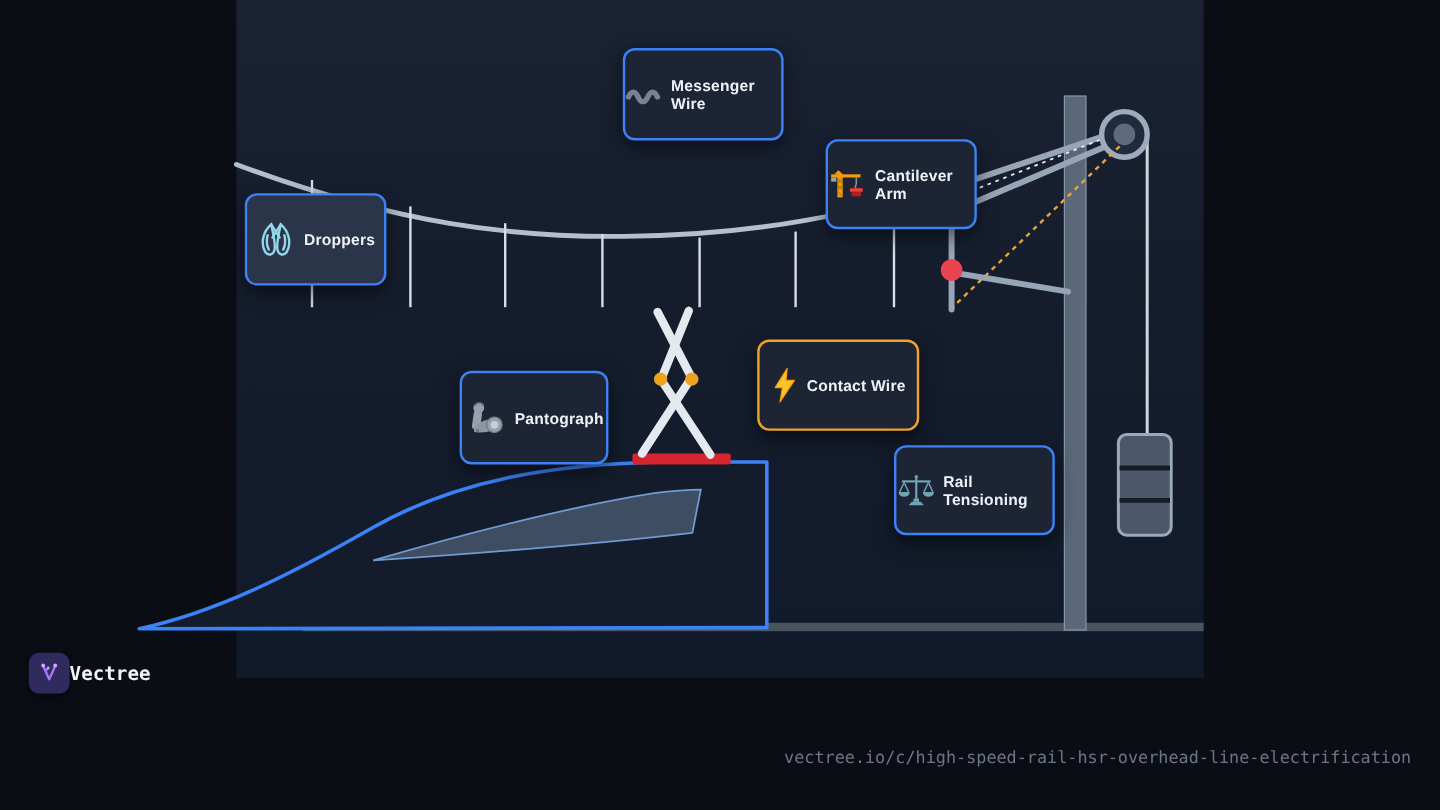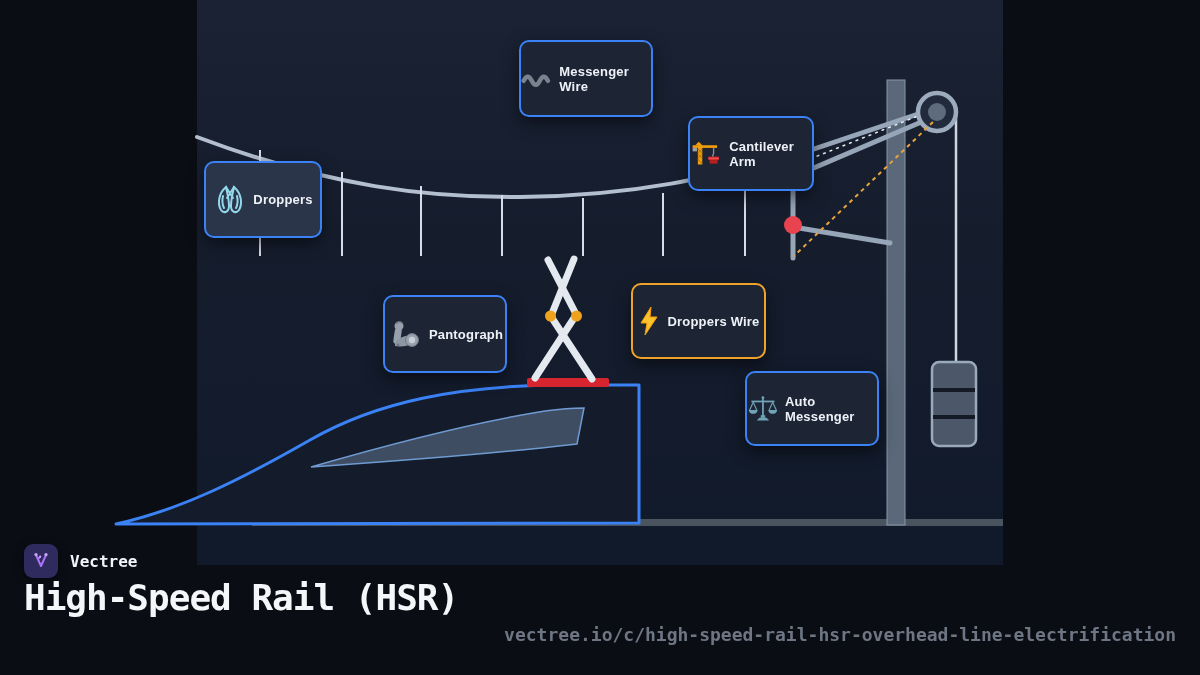--- a/index.html
+++ b/index.html
@@ -18,42 +18,41 @@
     background:#1d2535;border:2px solid #3b82f6;border-radius:10px;
     display:flex;align-items:center;justify-content:center;
     gap:6px;box-shadow:0 6px 16px rgba(0,0,0,.5);
   }
   .label-box.lighter{background:#2b3549;}
   .label-box.orange{border-color:#f0a32a;}
   .label-box .cap{
     color:#eef2f7;font-size:13px;font-weight:bold;letter-spacing:.2px;
     font-family:"Liberation Sans",sans-serif;
   }
-  .brand-row{position:absolute;left:24px;top:544px;z-index:3;display:flex;align-items:center;gap:12px;}
+  .brand-row{position:absolute;left:24px;top:544px;z-index:3;display:flex;align-items:center;}
   .brand-logo{
     width:34px;height:34px;border-radius:9px;background:#2f2b5e;
     display:flex;align-items:center;justify-content:center;
     box-shadow:0 2px 8px rgba(0,0,0,.5);
   }
   .brand-name{
     color:#f2f4f8;font-size:16px;font-weight:bold;
     font-family:"DejaVu Sans Mono","Liberation Mono",monospace;
   }
   .big-title{
     position:absolute;left:24px;top:581px;z-index:3;
     color:#f4f6f9;font-size:36px;line-height:33px;font-weight:bold;
     font-family:"DejaVu Sans Mono","Liberation Mono",monospace;
     letter-spacing:-1px;white-space:nowrap;
   }
   .page-url{
     position:absolute;right:24px;top:624px;z-index:3;
-    color:#6e7684;font-size:18px;
+    color:#6e7684;font-size:14px;
     font-family:"DejaVu Sans Mono","Liberation Mono",monospace;
     white-space:nowrap;
-    font-weight:bold;
   }
 </style>
 </head>
 <body>
 
 <div class="panel"></div>
 
 <svg id="diagram" width="1200" height="675" viewBox="0 0 1200 675">
 
   <rect x="252" y="519" width="751" height="7" fill="#49545f"></rect>
@@ -135,68 +134,67 @@
       <path d="M13,3 C6,9 4,19 8,26 C11,30 16,28 16,22 C16,15 14,8 13,3 Z"></path>
       <path d="M21,3 C28,9 30,19 26,26 C23,30 18,28 18,22 C18,15 20,8 21,3 Z"></path>
       <path d="M13,3 L20,14 M21,3 L14,14"></path>
       <path d="M10,12 C9,16 9,20 11,24"></path>
       <path d="M24,12 C25,16 25,20 23,24"></path>
     </g>
   </svg>
   <span class="cap">Droppers</span>
 </div>
 
-<div class="label-box" style="left:383px;top:295px;width:120px;height:74px;text-align:center;">
+<div class="label-box" style="left:383px;top:309px;width:120px;height:74px;text-align:center;">
   <svg width="36" height="30" viewBox="0 0 36 30">
     <circle cx="12" cy="7" r="4.5" fill="#97a1ac"></circle>
     <path d="M9,5 l2,-2 3,0 2,2" stroke="#6e7681" stroke-width="1.2" fill="none"></path>
     <rect x="7" y="9" width="7" height="16" rx="3" fill="#97a1ac" transform="rotate(8 10 17)"></rect>
     <path d="M8,24 C12,18 20,15 27,17 L28,24 C22,27 14,28 8,27 Z" fill="#8d97a3"></path>
     <circle cx="25" cy="21" r="6.5" fill="#97a1ac" stroke="#6e7681" stroke-width="1"></circle>
     <circle cx="25" cy="21" r="3.2" fill="#c7ced6"></circle>
     <circle cx="11" cy="26" r="1.4" fill="#6e7681"></circle>
   </svg>
   <span class="cap">Pantograph</span>
 </div>
 
 <div class="label-box orange" style="left:631px;top:283px;width:131px;height:72px;">
   <svg width="24" height="30" viewBox="0 0 24 30">
     <polygon points="14,1 4,17 10,17 8,29 20,11 13,11" fill="#fcc22d" stroke="#f59e0b" stroke-width="1" stroke-linejoin="round"></polygon>
   </svg>
-  <span class="cap">Droppers Wire</span>
+  <span class="cap">Contact Wire</span>
 </div>
 
 <div class="label-box" style="left:745px;top:371px;width:130px;height:71px;">
   <svg width="36" height="30" viewBox="0 0 36 30">
     <g stroke="#6fa3b6" fill="#6fa3b6">
       <circle cx="18" cy="2.2" r="1.6" stroke="none"></circle>
       <rect x="17" y="3" width="2" height="20" stroke="none"></rect>
       <rect x="5" y="5.5" width="26" height="2" stroke="none"></rect>
       <line x1="7" y1="7.5" x2="3" y2="16" stroke-width="1.3"></line>
       <line x1="7" y1="7.5" x2="11" y2="16" stroke-width="1.3"></line>
       <path d="M2,16 A5,4.5 0 0 0 12,16 Z" stroke="none"></path>
       <line x1="29" y1="7.5" x2="25" y2="16" stroke-width="1.3"></line>
       <line x1="29" y1="7.5" x2="33" y2="16" stroke-width="1.3"></line>
       <path d="M24,16 A5,4.5 0 0 0 34,16 Z" stroke="none"></path>
       <rect x="15.5" y="22" width="5" height="3" stroke="none"></rect>
       <polygon points="11,28 25,28 22,25 14,25" stroke="none"></polygon>
     </g>
   </svg>
-  <span class="cap">Auto Messenger</span>
+  <span class="cap">Rail Tensioning</span>
 </div>
 
 <div class="brand-row">
   <div class="brand-logo">
     <svg width="20" height="20" viewBox="0 0 20 20">
       <path d="M5,4 L10,15 M15,4 L10,15 M7.5,7.5 L9,6" stroke="#a974f5" stroke-width="2" stroke-linecap="round" fill="none"></path>
       <circle cx="5" cy="3.6" r="1.6" fill="#cda8fa"></circle>
       <circle cx="15" cy="3.6" r="1.6" fill="#cda8fa"></circle>
       <circle cx="9.2" cy="5.6" r="1.1" fill="#cda8fa"></circle>
     </svg>
   </div>
   <span class="brand-name">Vectree</span>
 </div>
 
 <div class="big-title">
-  <div>High-Speed Rail (HSR)</div>
 </div>
 
 <div class="page-url">vectree.io/c/high-speed-rail-hsr-overhead-line-electrification</div>
 
 </body></html>

